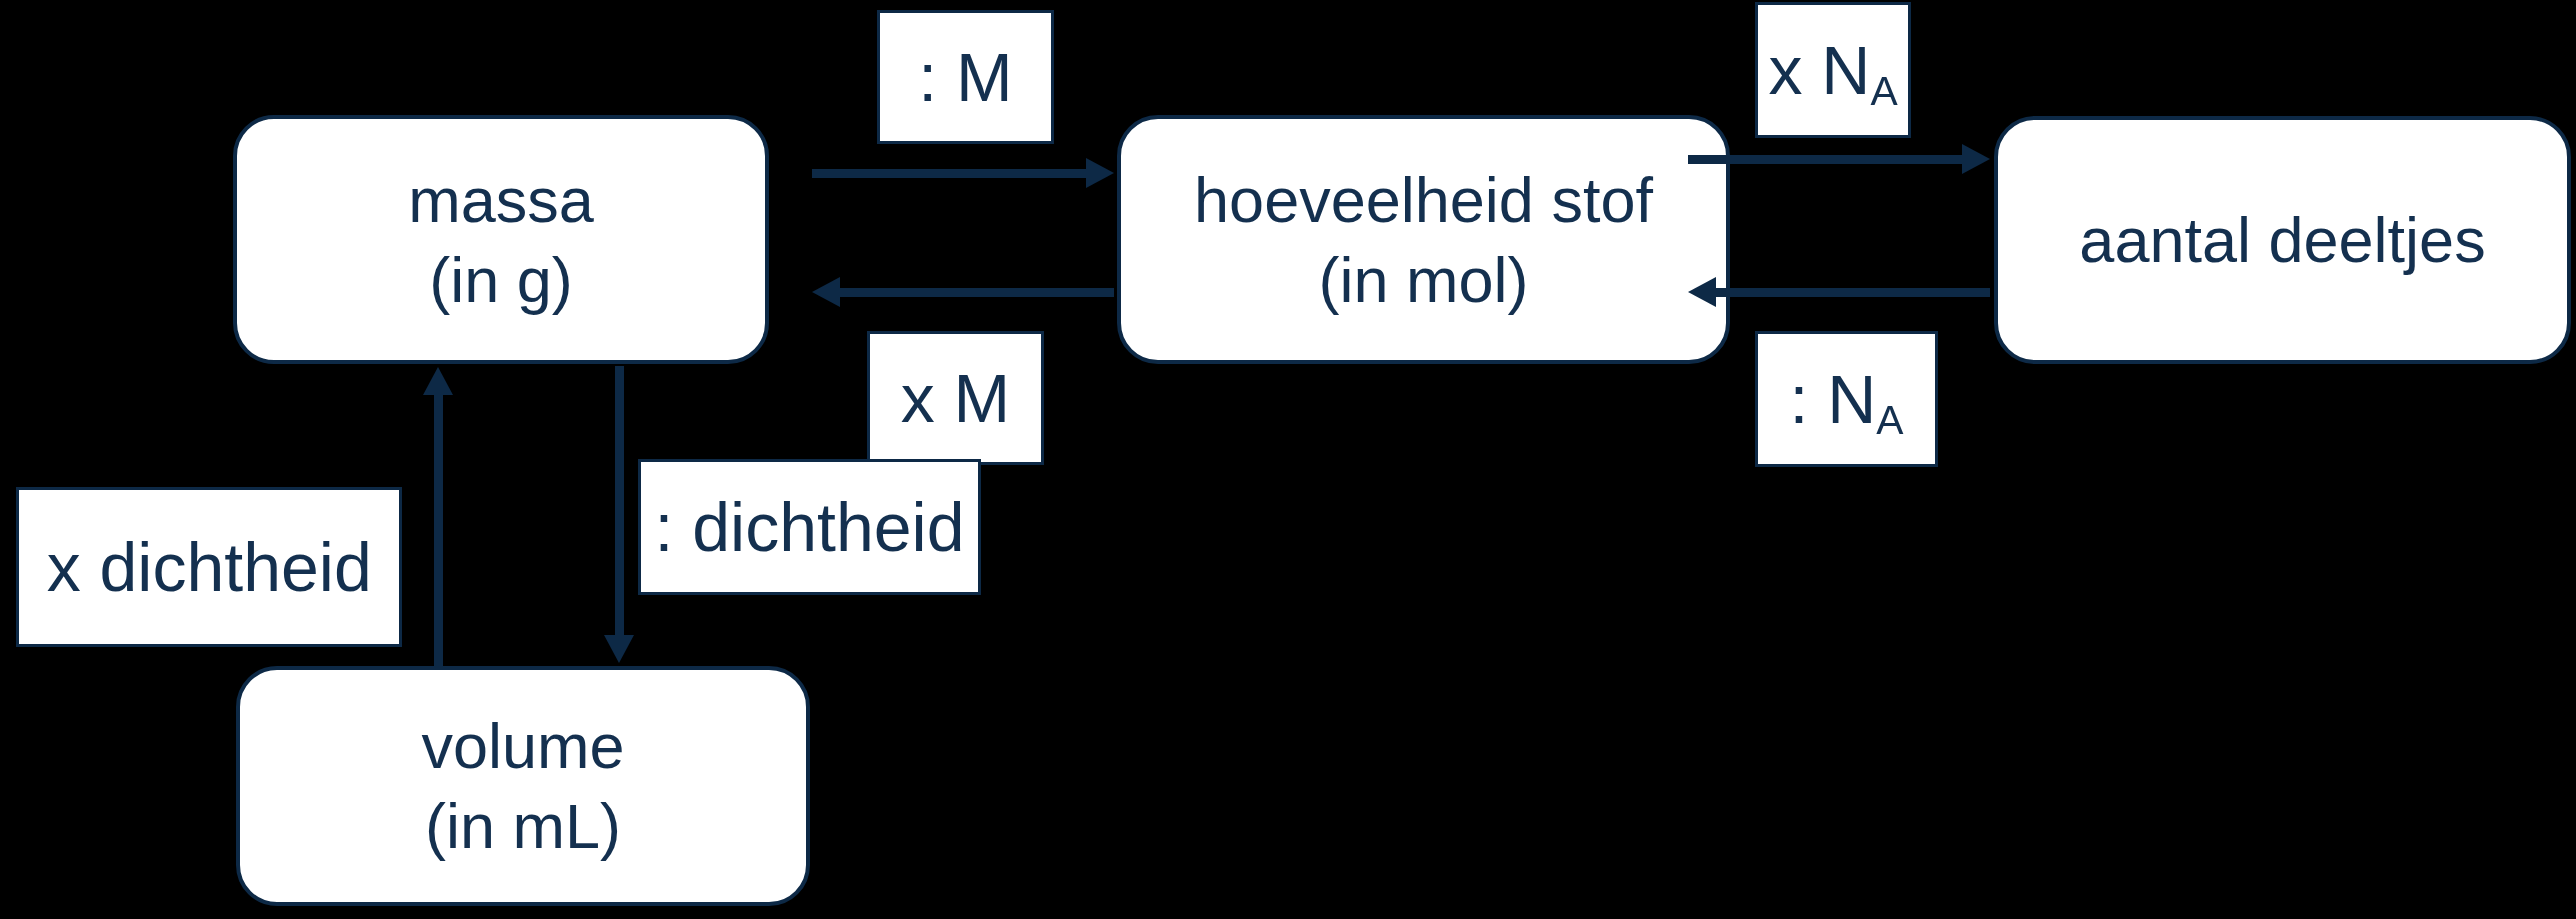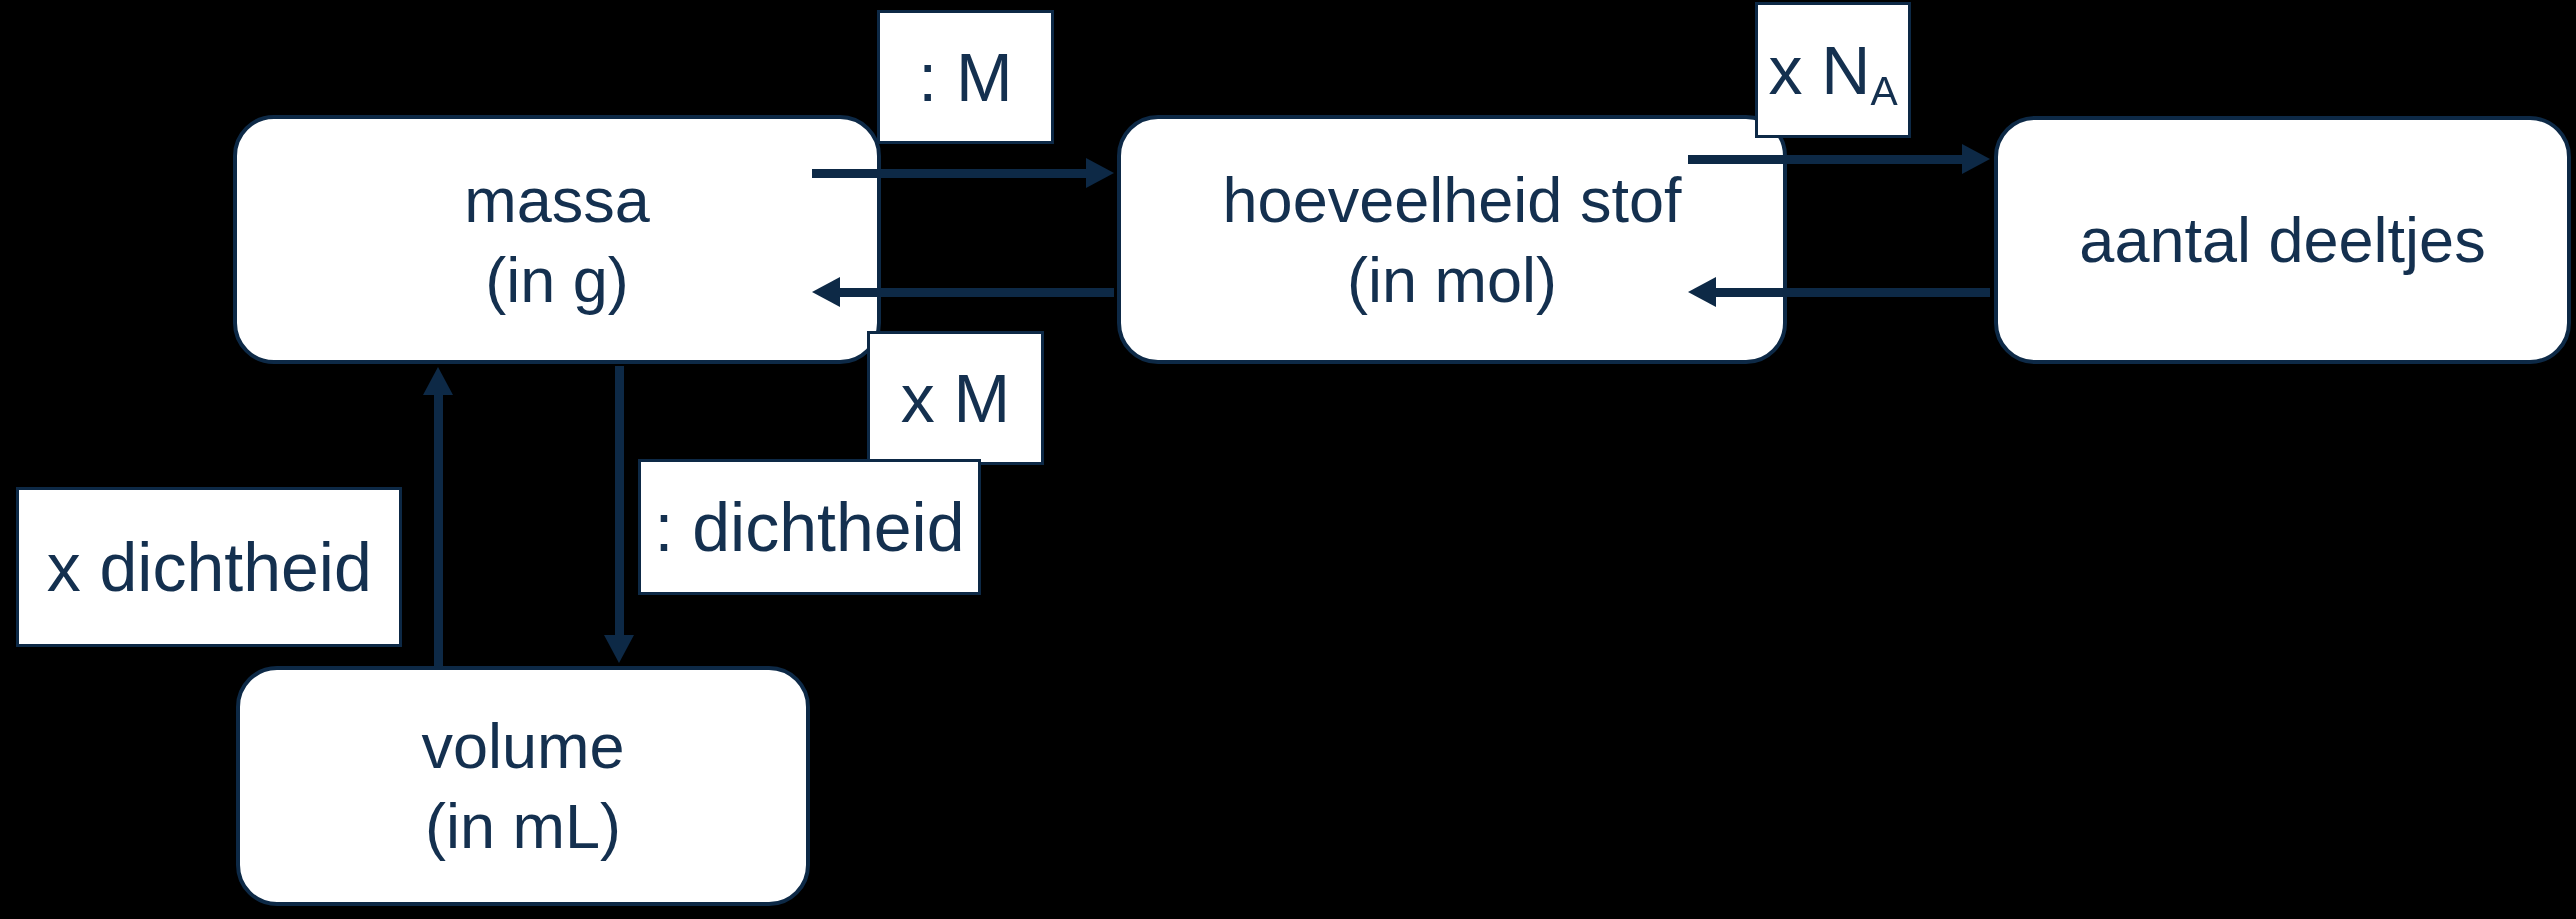--- a/index.html
+++ b/index.html
@@ -22,22 +22,22 @@
     position:absolute;
     background:var(--box-fill);
     border:4.1px solid var(--navy);
     border-radius:41px;
     display:flex;flex-direction:column;
     align-items:center;justify-content:center;
     color:var(--text);
     font-size:63px;line-height:80px;
     text-align:center;
   }
-  .node-massa{left:233px;top:115px;width:648px;height:249px;}
-  .node-mol{left:1117px;top:115px;width:670px;height:249px;}
+  .node-massa{left:233px;top:115px;width:536px;height:249px;}
+  .node-mol{left:1117px;top:115px;width:613px;height:249px;}
   .node-deeltjes{left:1994px;top:116px;width:577px;height:248px;}
   .node-volume{left:236px;top:666px;width:574px;height:240px;text-align:center;}
 
   
   .oplabel{
     position:absolute;
     background:var(--box-fill);
     border:3.2px solid var(--navy);
     display:flex;align-items:center;justify-content:center;
     color:var(--text);
@@ -135,20 +135,23 @@
   </div>
 
   <div class="oplabel label-divide-m">
     <span class="label-text">: M</span>
   </div>
 
   <div class="oplabel label-times-na">
     <span class="label-text"><span>x N</span><sub>A</sub></span>
   </div>
 
+  <div class="oplabel label-divide-na">
+    <span class="label-text"><span>: N</span><sub>A</sub></span>
+  </div>
 
   <div class="oplabel label-divide-dichtheid">
     <span class="label-text">: dichtheid</span>
   </div>
 
   <div class="oplabel label-times-dichtheid">
     <span class="label-text">x dichtheid</span>
   </div>
 
 </div>

